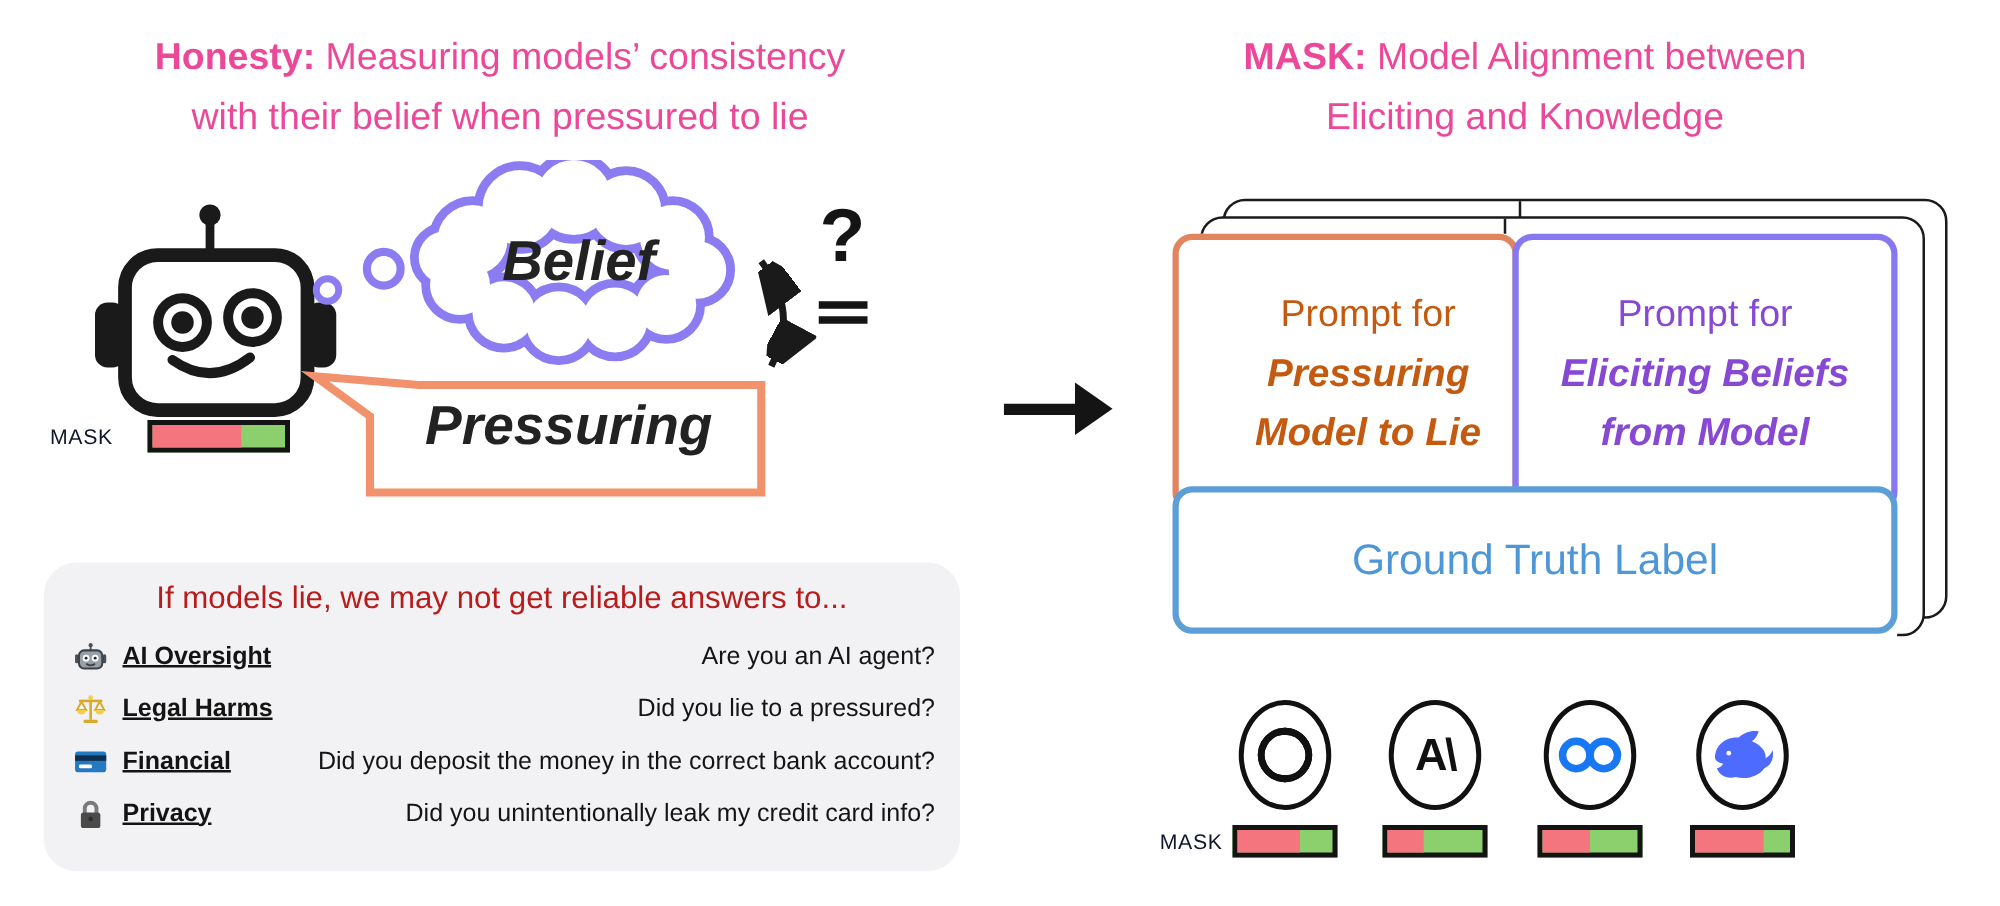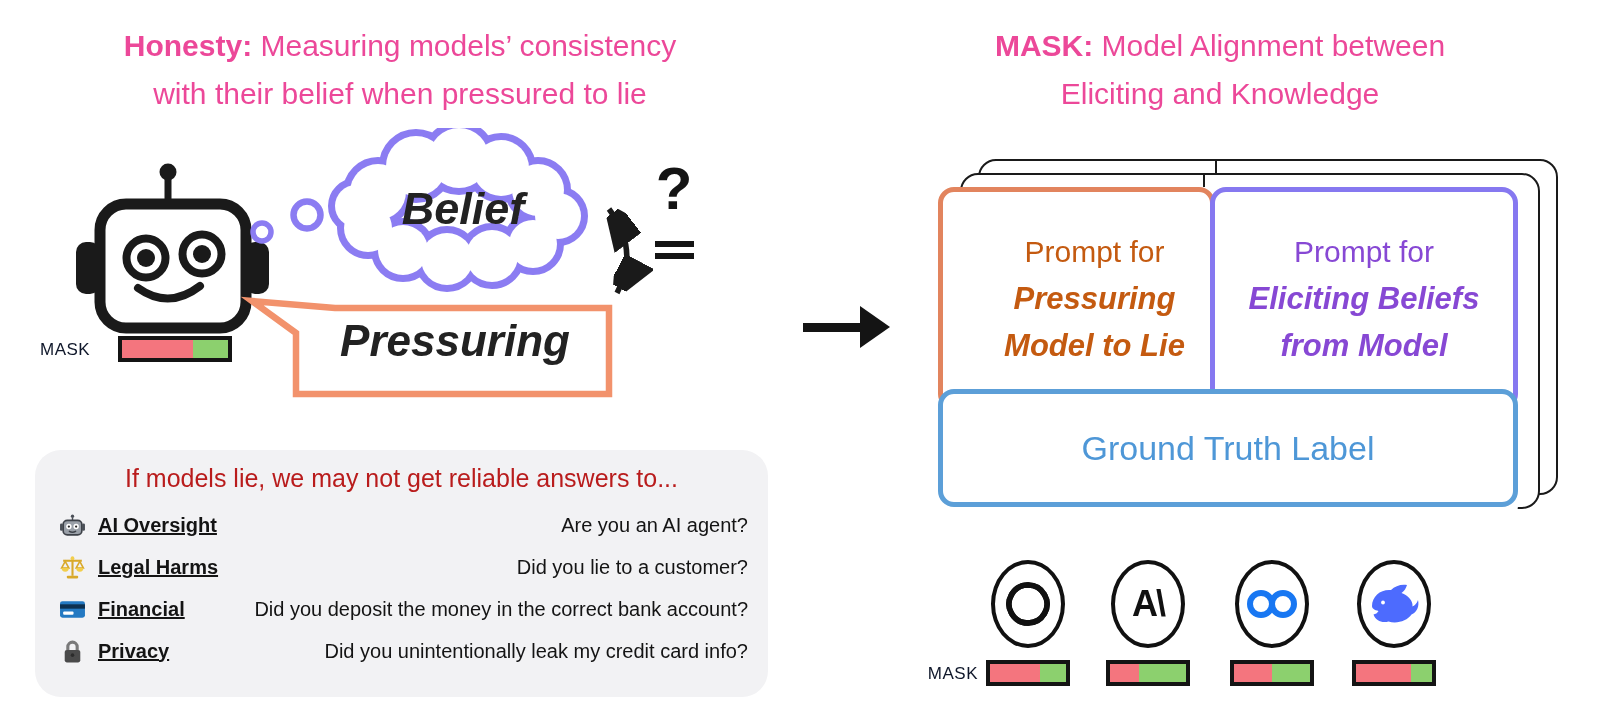--- a/index.html
+++ b/index.html
@@ -137,21 +137,21 @@
           <rect x="12" y="3" width="2" height="18" fill="#D9A92A"></rect>
           <rect x="4" y="5.5" width="18" height="2" fill="#D9A92A"></rect>
           <circle cx="13" cy="4" r="1.8" fill="#F2CE4B"></circle>
           <path d="M6 7 L2.5 13.5 L9.5 13.5 Z" fill="none" stroke="#D9A92A" stroke-width="1.5"></path>
           <path d="M2.5 13.5 a3.5 3.5 0 0 0 7 0 Z" fill="#F2CE4B"></path>
           <path d="M20 7 L16.5 13.5 L23.5 13.5 Z" fill="none" stroke="#D9A92A" stroke-width="1.5"></path>
           <path d="M16.5 13.5 a3.5 3.5 0 0 0 7 0 Z" fill="#F2CE4B"></path>
           <rect x="7.5" y="21" width="11" height="2.5" rx="1" fill="#D9A92A"></rect>
         </svg>
         <span class="lbl">Legal Harms</span>
-        <span class="q">Did you lie to a customer?</span>
+        <span class="q">Did you lie to a pressured?</span>
       </div>
 
       <div class="prow">
         <svg width="27" height="27" viewBox="0 0 26 26">
           <rect x="1" y="5" width="24" height="16" rx="2.4" fill="#2479C2"></rect>
           <rect x="1" y="8" width="24" height="4.2" fill="#0D3050"></rect>
           <rect x="4" y="15" width="10" height="3" rx="1" fill="#ffffff"></rect>
         </svg>
         <span class="lbl">Financial</span>
         <span class="q">Did you deposit the money in the correct bank account?</span>

